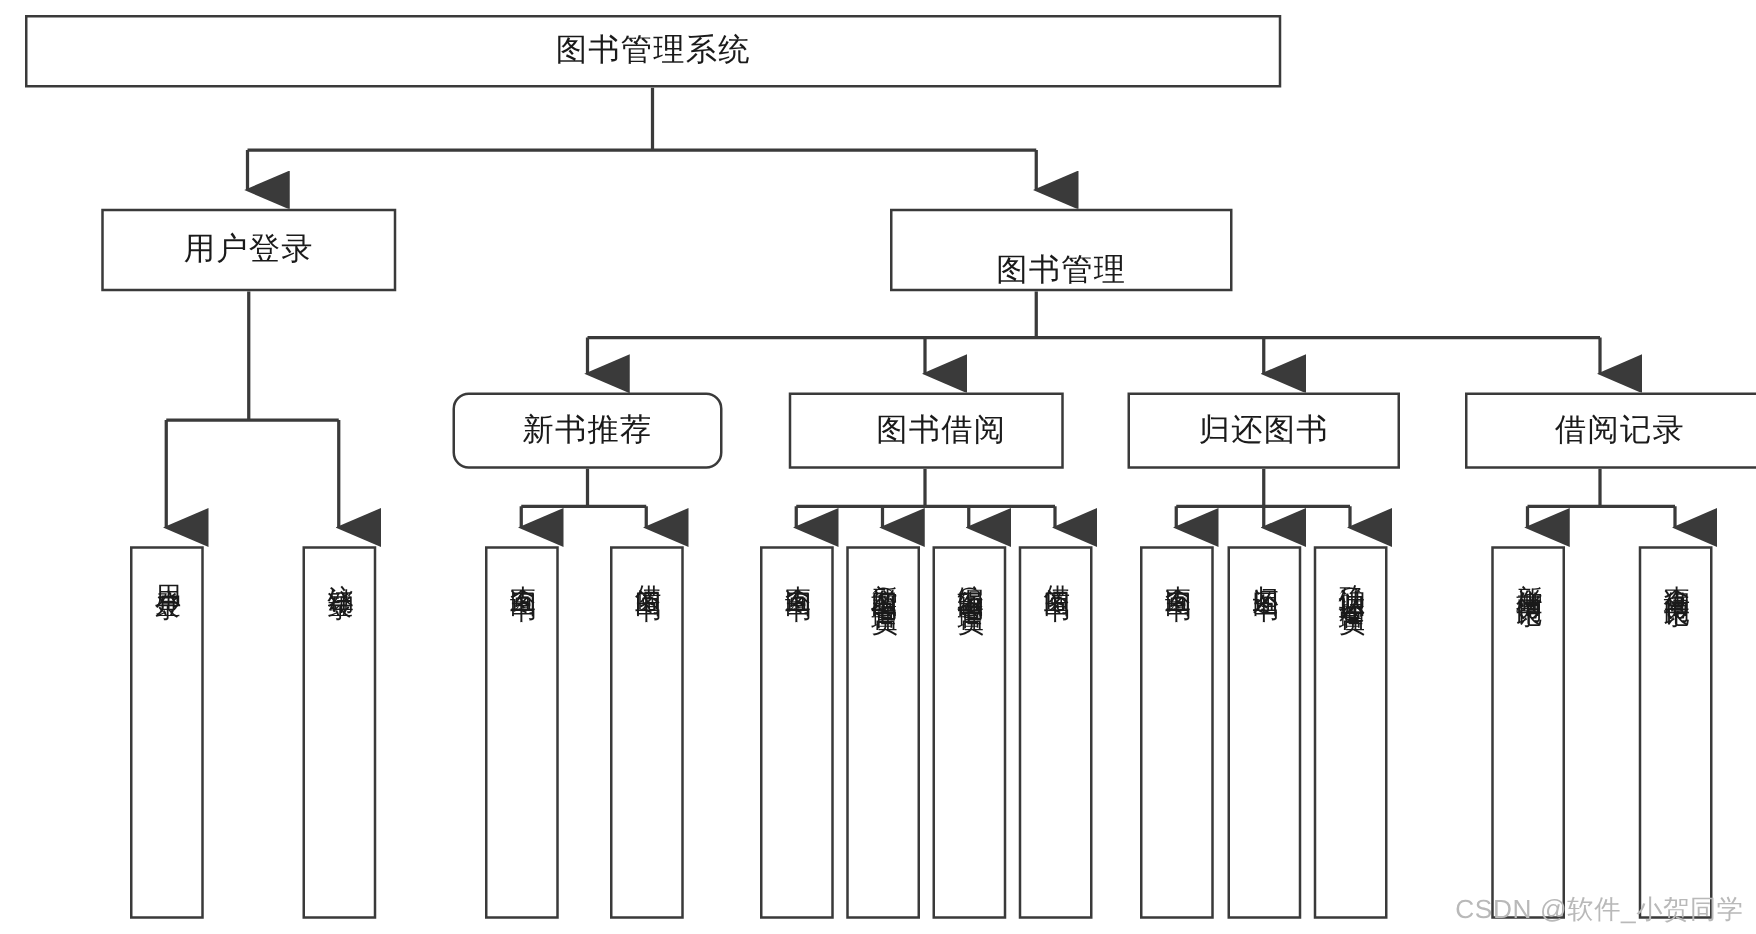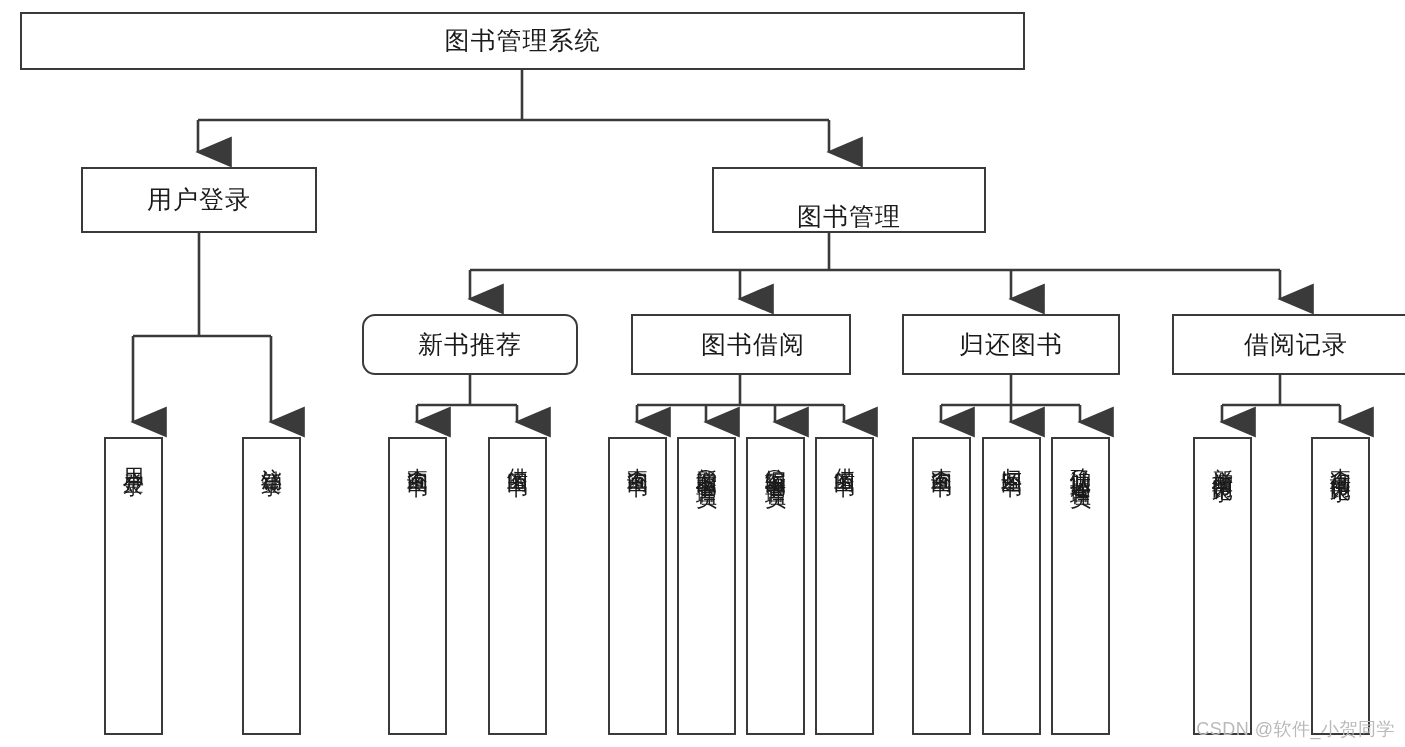--- a/index.html
+++ b/index.html
@@ -46,21 +46,21 @@
     writing-mode:vertical-rl;
     text-orientation:upright;
     font-size:21px;
     letter-spacing:3px;
     line-height:1.05;
     white-space:nowrap;
   }
   #watermark{
     position:absolute;
     right:10px;bottom:6px;
-    font-size:18px;
+    font-size:21px;
     color:#b9b9b9;
     letter-spacing:0.5px;
     white-space:nowrap;
     user-select:none;
   }
 </style>
 </head>
 <body>
 
 <div id="diagram-root">

